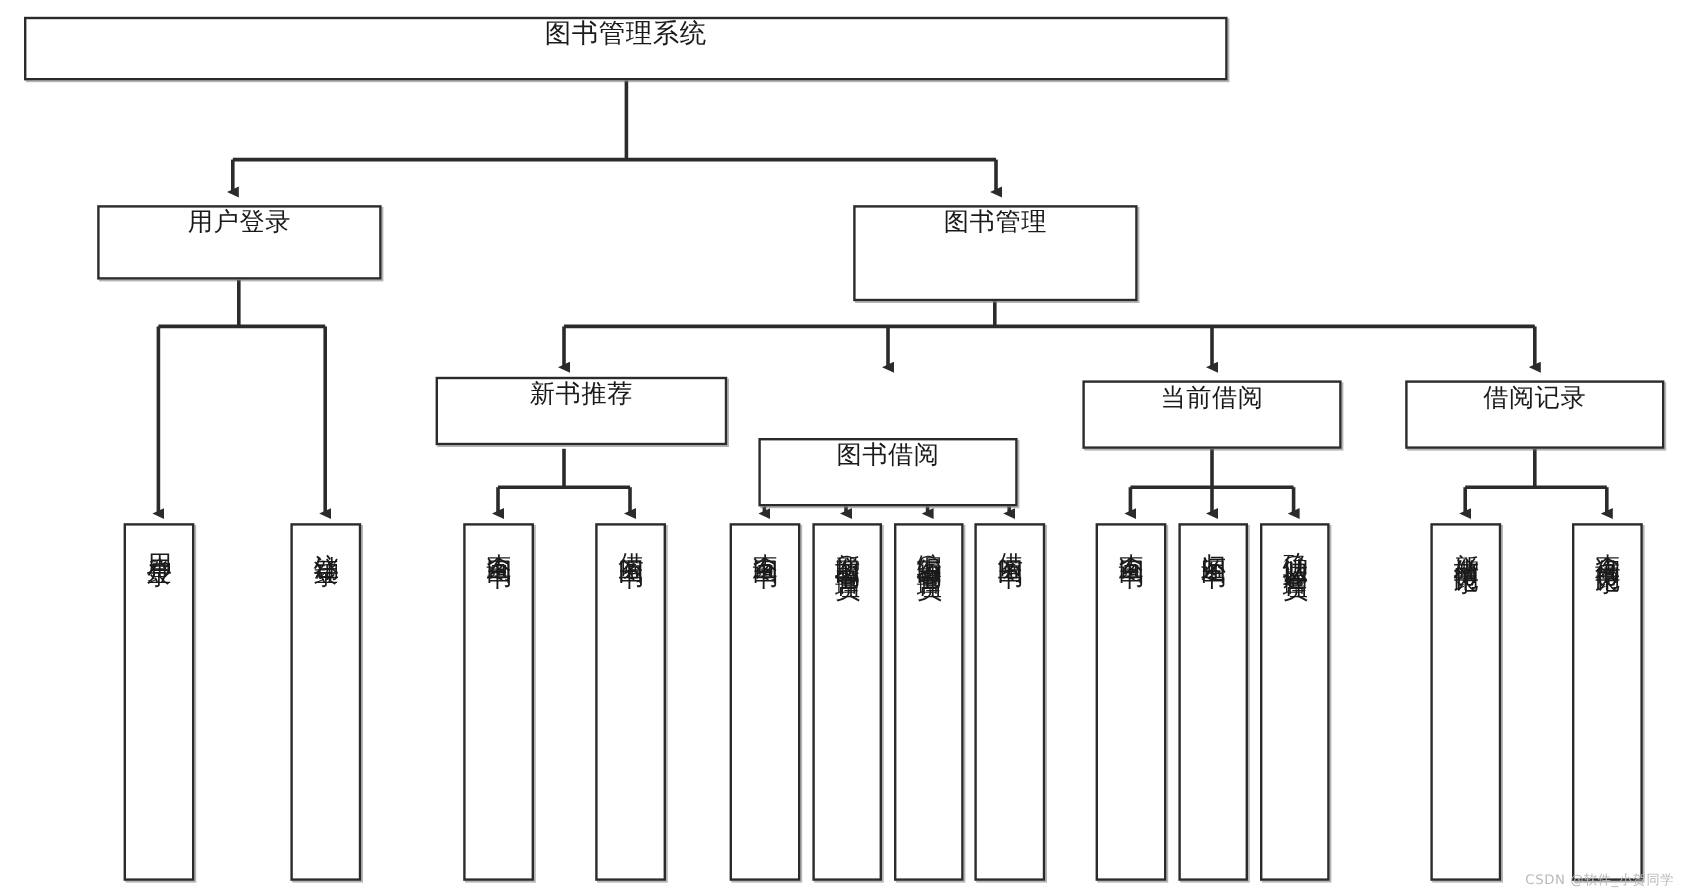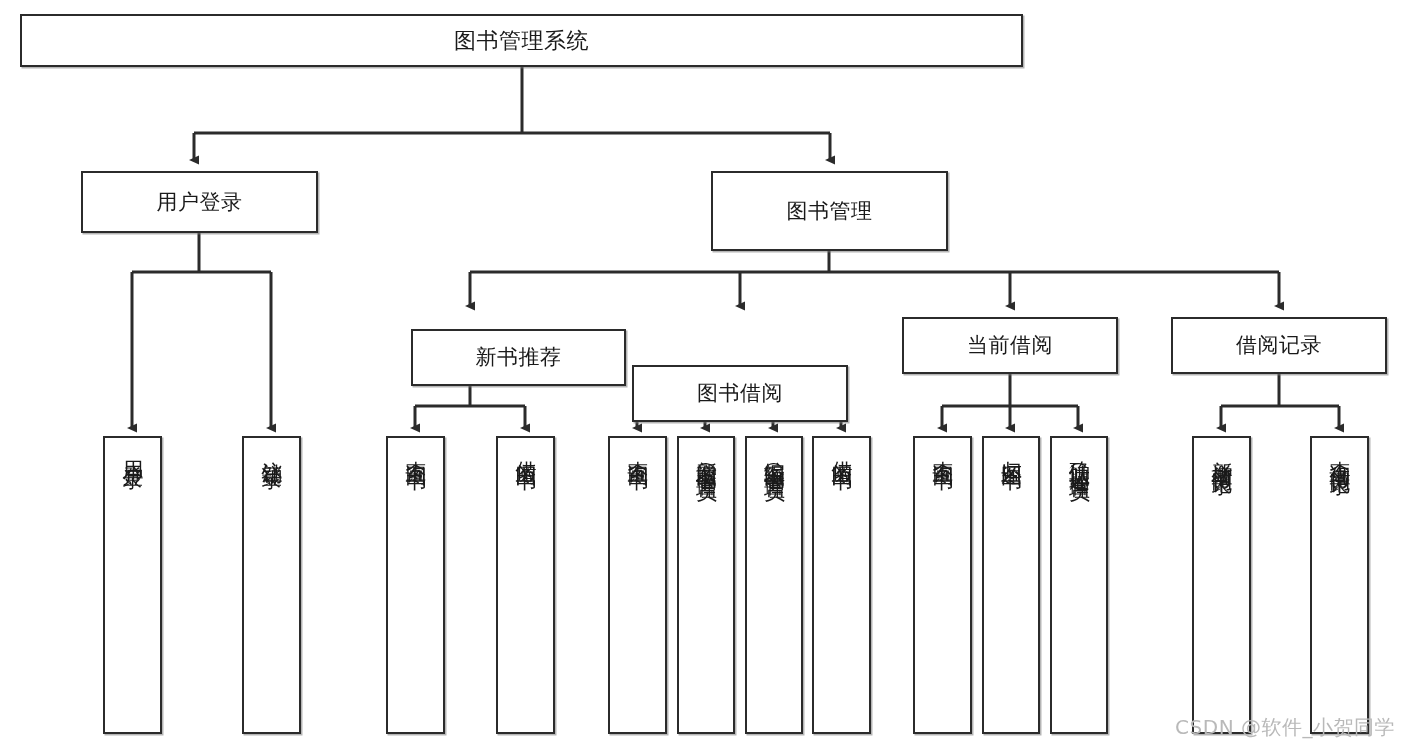--- a/index.html
+++ b/index.html
@@ -26,21 +26,20 @@
     height: 747px;
     pointer-events: none;
   }
   .node {
     position: absolute;
     box-sizing: border-box;
     background: #ffffff;
     border: 2px solid #2b2b2b;
     box-shadow: 1.5px 1.5px 0 0 rgba(120,120,120,0.55);
     display: flex;
-    align-items: center;
     justify-content: center;
     z-index: 2;
   }
   .node-label {
     color: #1a1a1a;
     line-height: 1.18;
     white-space: nowrap;
     text-align: center;
   }
   
@@ -61,21 +60,21 @@
     font-size: 21px;
     writing-mode: vertical-rl;
     text-orientation: upright;
     letter-spacing: 3px;
     white-space: nowrap;
   }
   #watermark {
     position: absolute;
     right: 10px;
     bottom: 6px;
-    font-size: 20px;
+    font-size: 11px;
     color: #b9b9b9;
     letter-spacing: 0.5px;
     z-index: 5;
     white-space: nowrap;
     font-family: "DejaVu Sans", "Liberation Sans", sans-serif;
   }
 </style>
 </head>
 <body>
 
@@ -135,21 +134,21 @@
     <span class="node-label">图书管理系统</span>
   </div>
 
   <div class="node h" style="left:81px; top:171px; width:237px; height:62px;">
     <span class="node-label">用户登录</span>
   </div>
   <div class="node h" style="left:711px; top:171px; width:237px; height:80px;">
     <span class="node-label">图书管理</span>
   </div>
 
-  <div class="node h" style="left:363px; top:329px; width:215px; height:57px;margin-left:48px;">
+  <div class="node h" style="left:363px; top:314px; width:243px; height:57px;">
     <span class="node-label">新书推荐</span>
   </div>
   <div class="node h" style="left:632px; top:317px; width:216px; height:57px;margin-top:48px;">
     <span class="node-label">图书借阅</span>
   </div>
   <div class="node h" style="left:1171px; top:317px; width:216px; height:57px;">
     <span class="node-label">借阅记录</span>
   </div>
   <div class="node h" style="left:902px; top:317px; width:216px; height:57px;">
     <span class="node-label">当前借阅</span>

